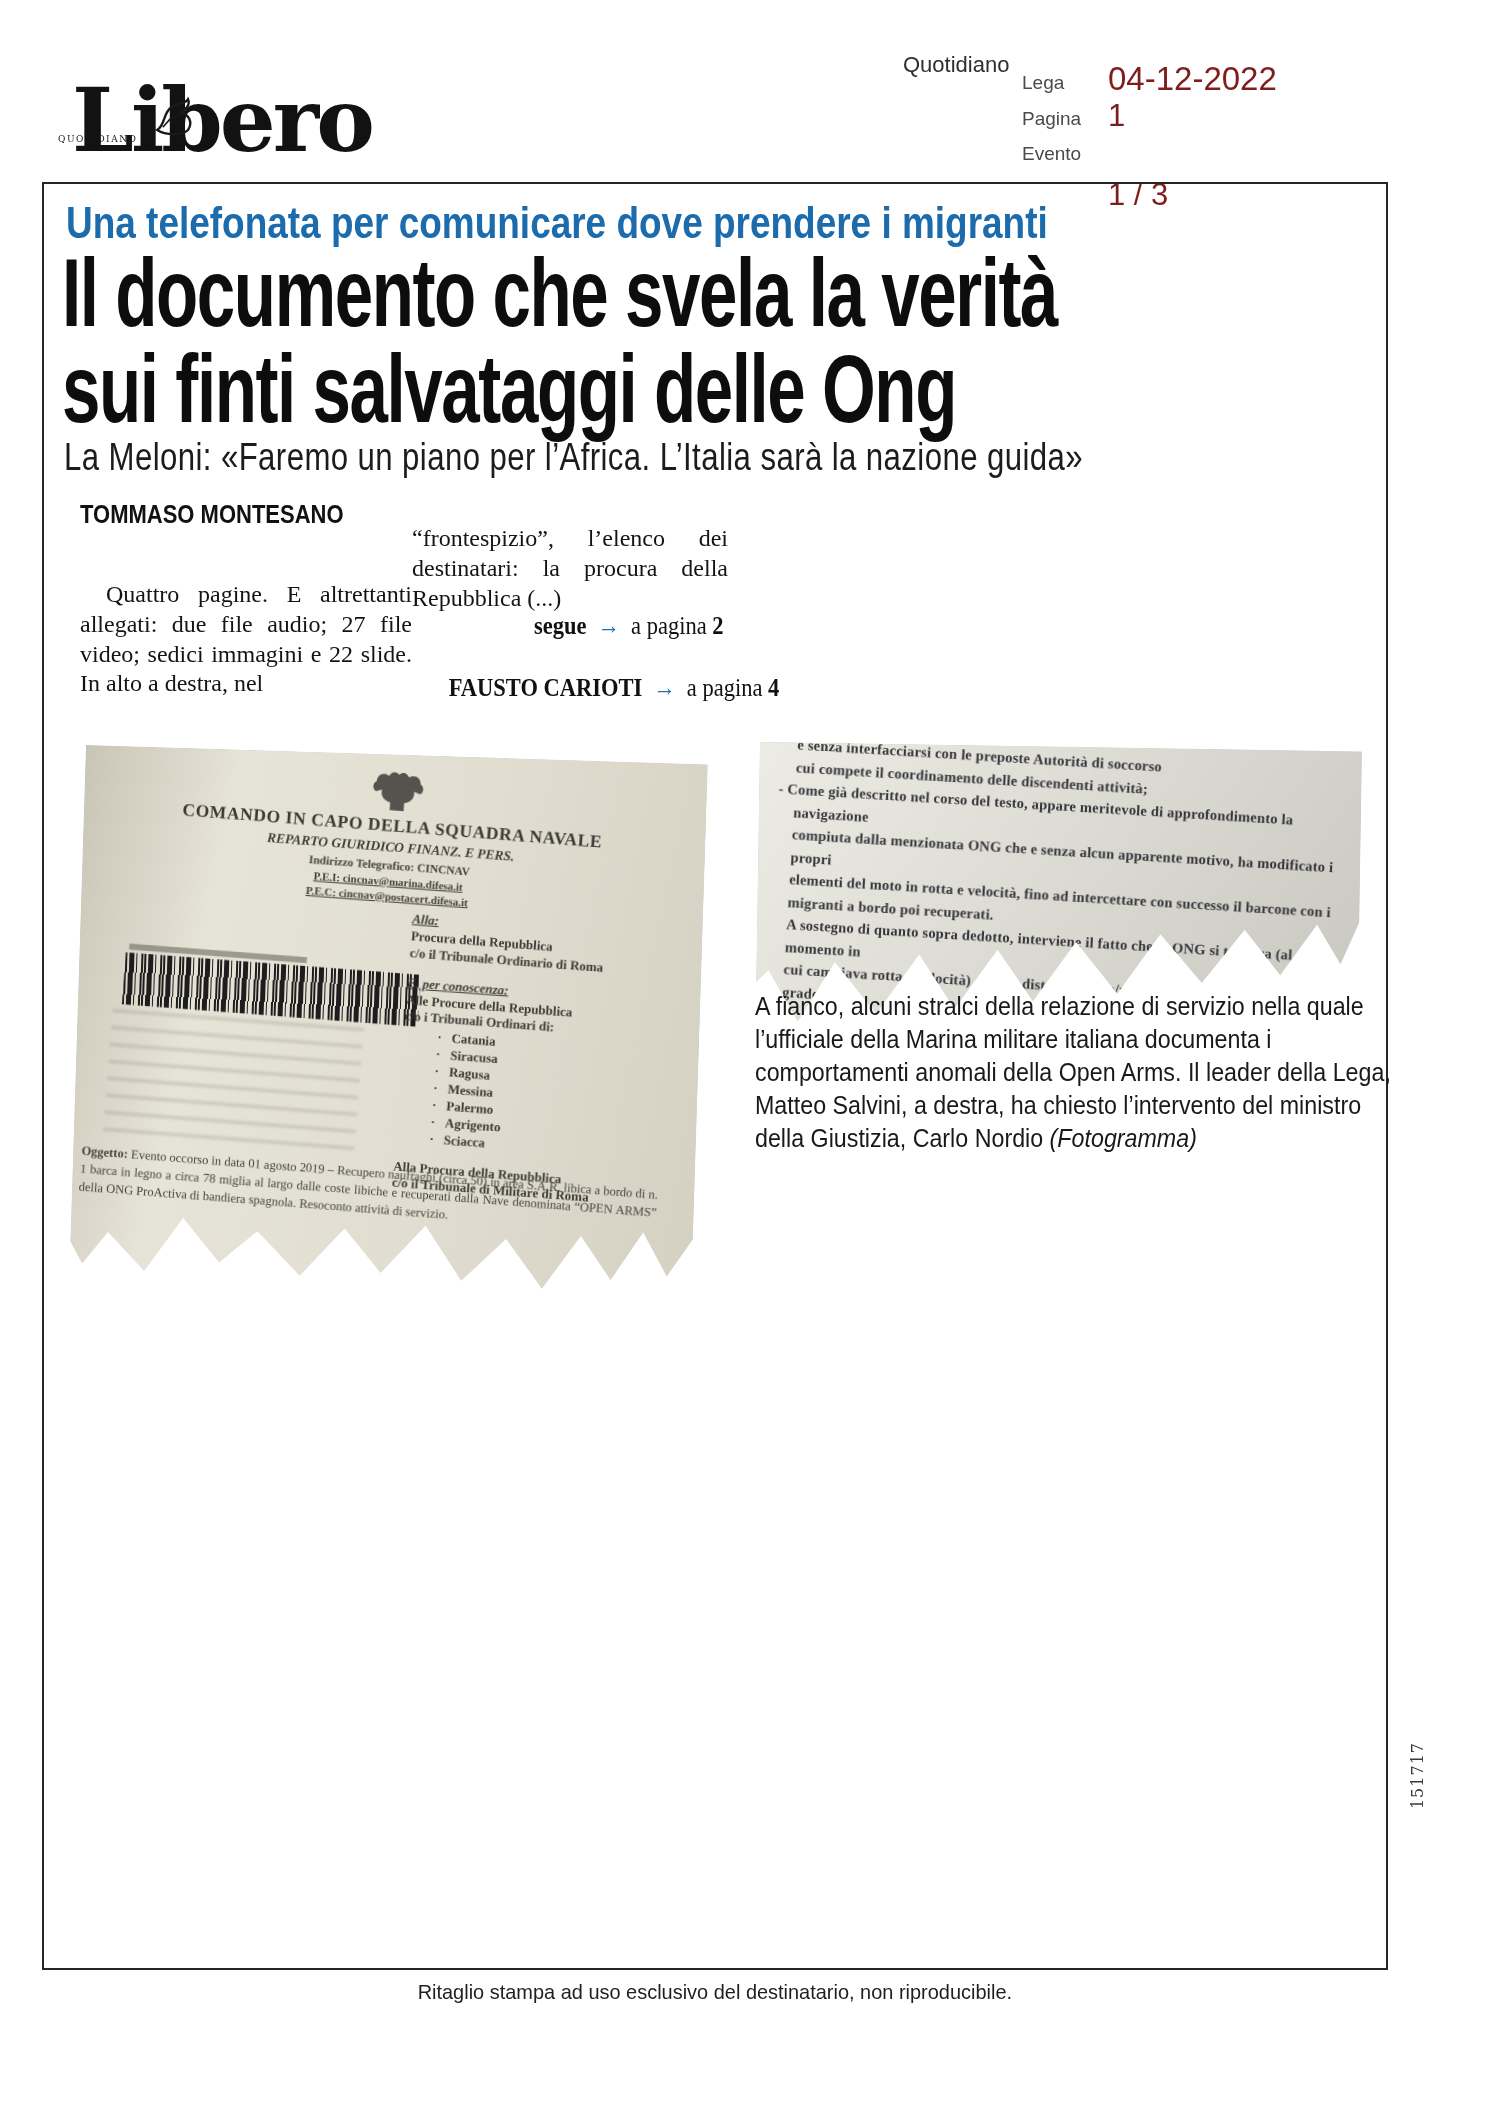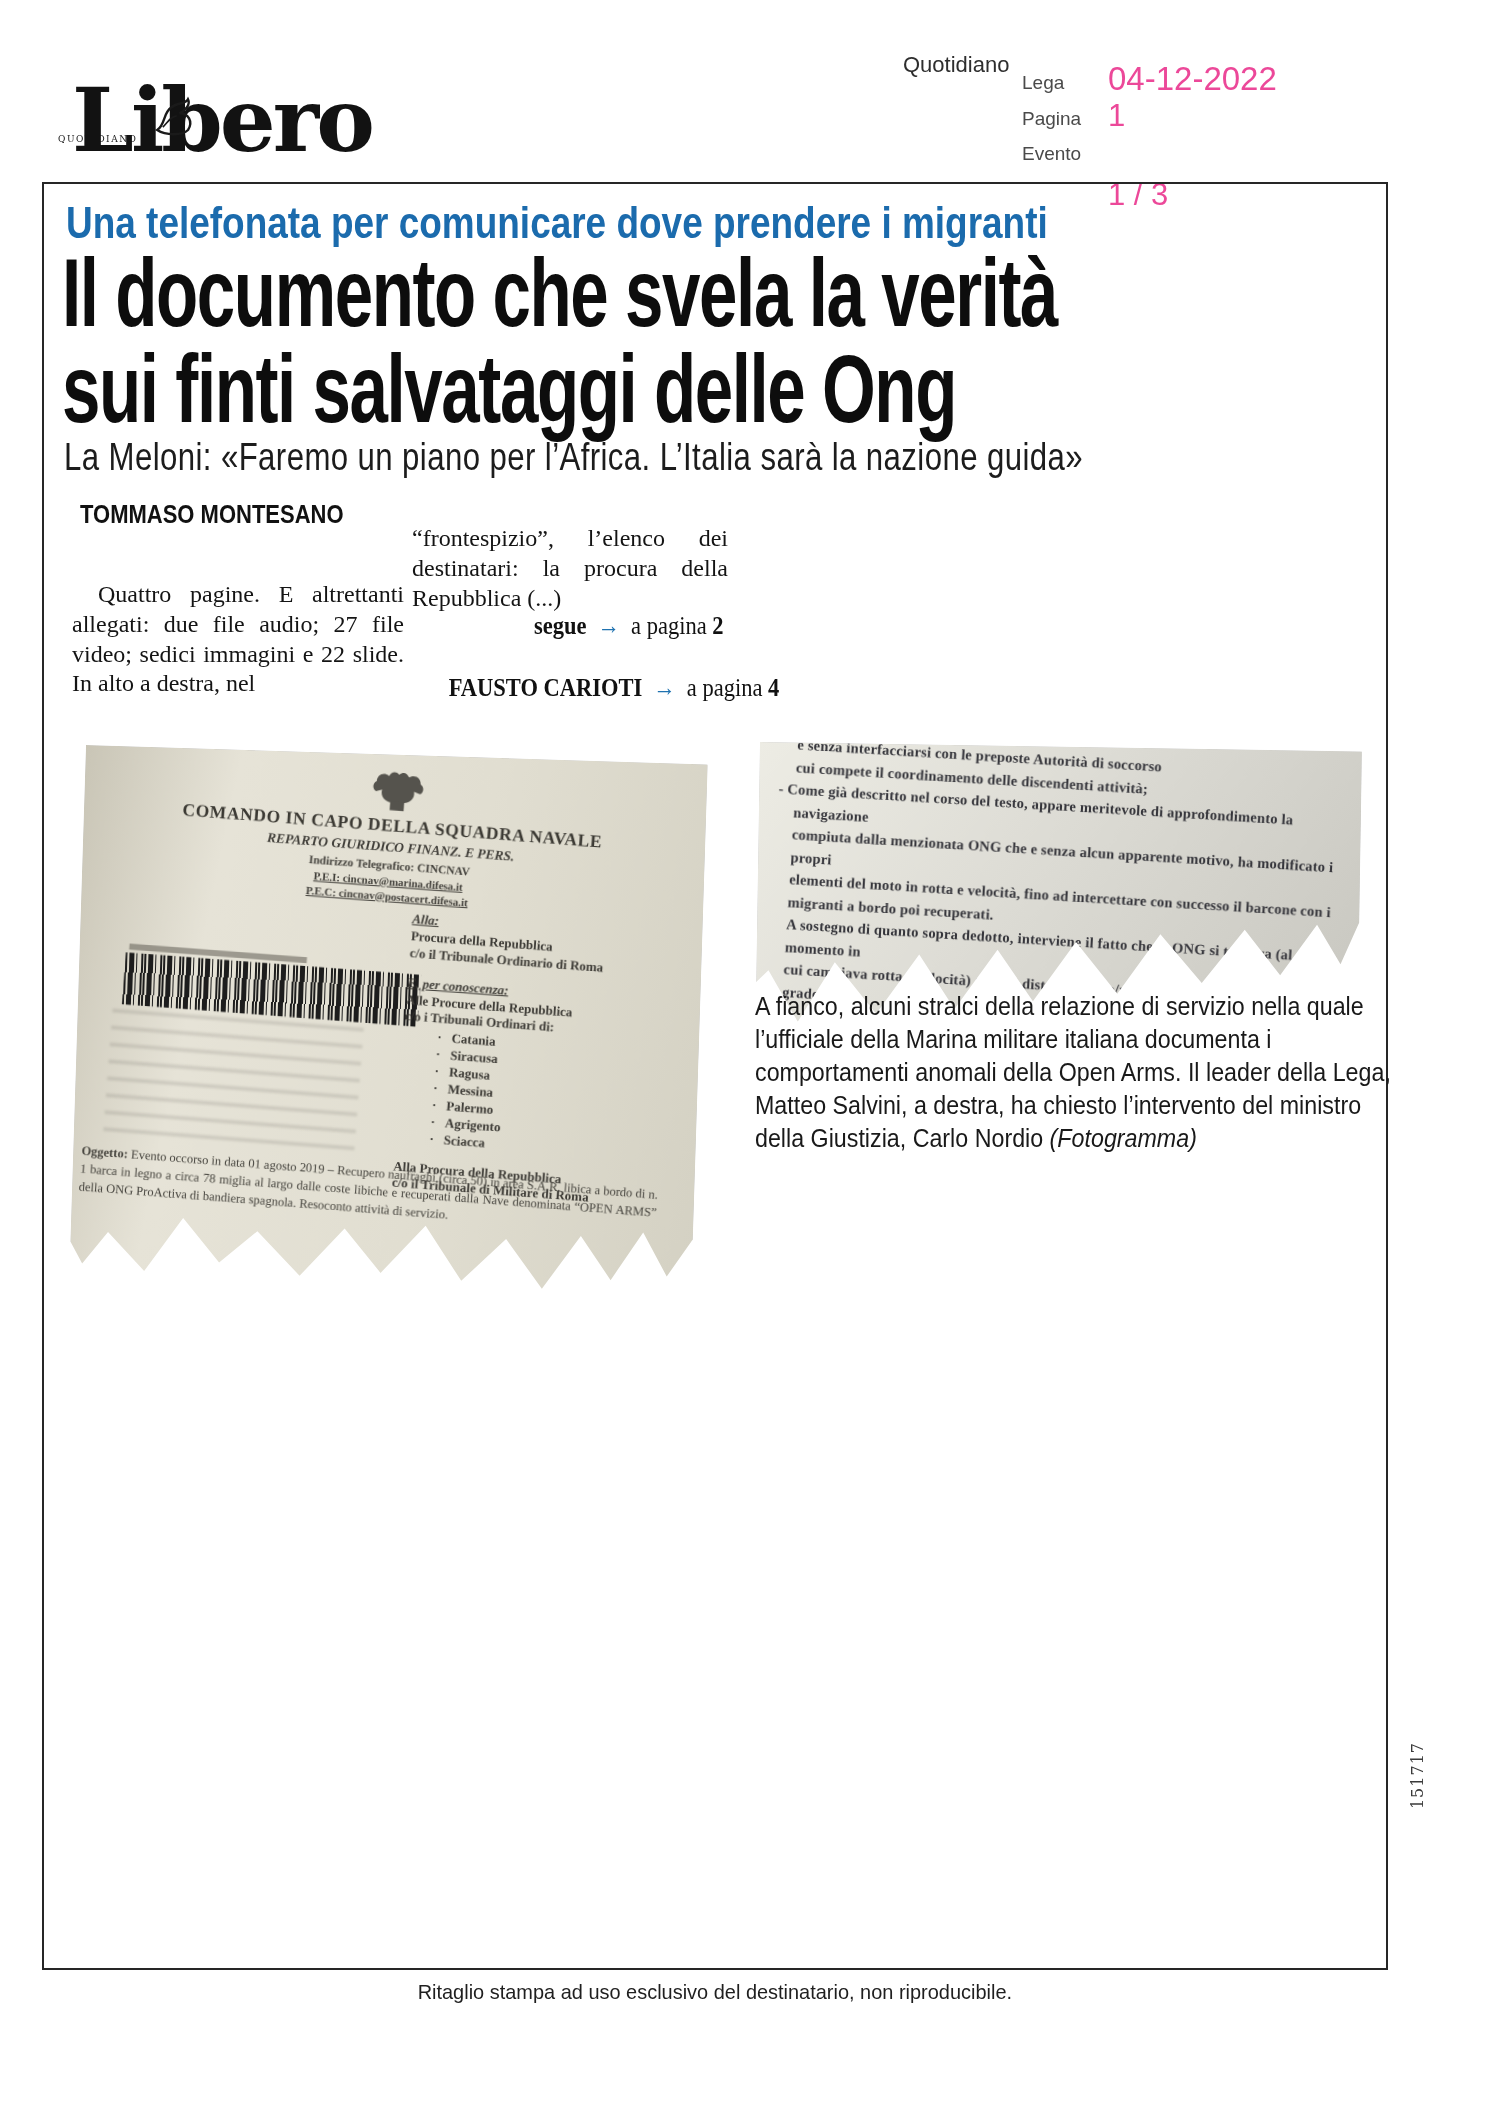--- a/index.html
+++ b/index.html
@@ -10,21 +10,21 @@
   }
   .abs { position:absolute; }
 
   
   .logo-word { font-family:"DejaVu Serif", serif; font-weight:bold;
     font-size:88px; letter-spacing:-3px; color:#121212; line-height:1; }
   .logo-vert { font-size:9px; letter-spacing:1.5px; color:#222;
     transform:rotate(-90deg); transform-origin:left top; font-family:"DejaVu Serif", serif; }
   .mh-type { font-size:22px; color:#2e2e2e; }
   .mh-label { font-size:19px; color:#4a4a4a; }
-  .mh-value { font-size:31px; color:#ec4899; }
+  .mh-value { font-size:31px; color:#7f1d1d; }
   .mh-value.date { font-size:33px; }
 
   
   .frame { left:42px; top:182px; width:1346px; height:1788px;
     border:2px solid #262626; }
 
   .cx { display:inline-block; transform-origin:0 0; white-space:nowrap; }
   .kicker { font-size:44px; font-weight:bold; color:#1b6bad;
     transform:scaleX(0.84); letter-spacing:0px; }
   .headline { font-size:96px; font-weight:bold; color:#0d0d0d;
@@ -135,21 +135,21 @@
 <div class="abs" style="left:62px; top:334px;">
   <span class="cx headline">sui finti salvataggi delle Ong</span>
 </div>
 <div class="abs" style="left:64px; top:436px;">
   <span class="cx subhead">La Meloni: «Faremo un piano per l’Africa. L’Italia sarà la nazione guida»</span>
 </div>
 
 <div class="abs" style="left:80px; top:500px;">
   <span class="cx byline">TOMMASO MONTESANO</span>
 </div>
-<div class="abs bodycol indent" style="left:72px; top:580px; width:332px;">Quattro pagine. E altrettanti allegati: due file audio; 27 file video; sedici immagini e 22 slide. In alto a destra, nel</div>
+<div class="abs bodycol indent" style="left:80px; top:580px; width:332px;">Quattro pagine. E altrettanti allegati: due file audio; 27 file video; sedici immagini e 22 slide. In alto a destra, nel</div>
 <div class="abs bodycol" style="left:412px; top:524px; width:316px;">“frontespizio”, l’elenco dei destinatari: la procura della Repubblica (...)</div>
 
 <div class="abs jump" style="left:412px; top:612px; width:312px;">
   <span class="jin">
     <span class="jbold">segue</span>
     <span class="jarrow">→</span>
     <span>a pagina</span>
     <span class="jpage">2</span>
   </span>
 </div>

